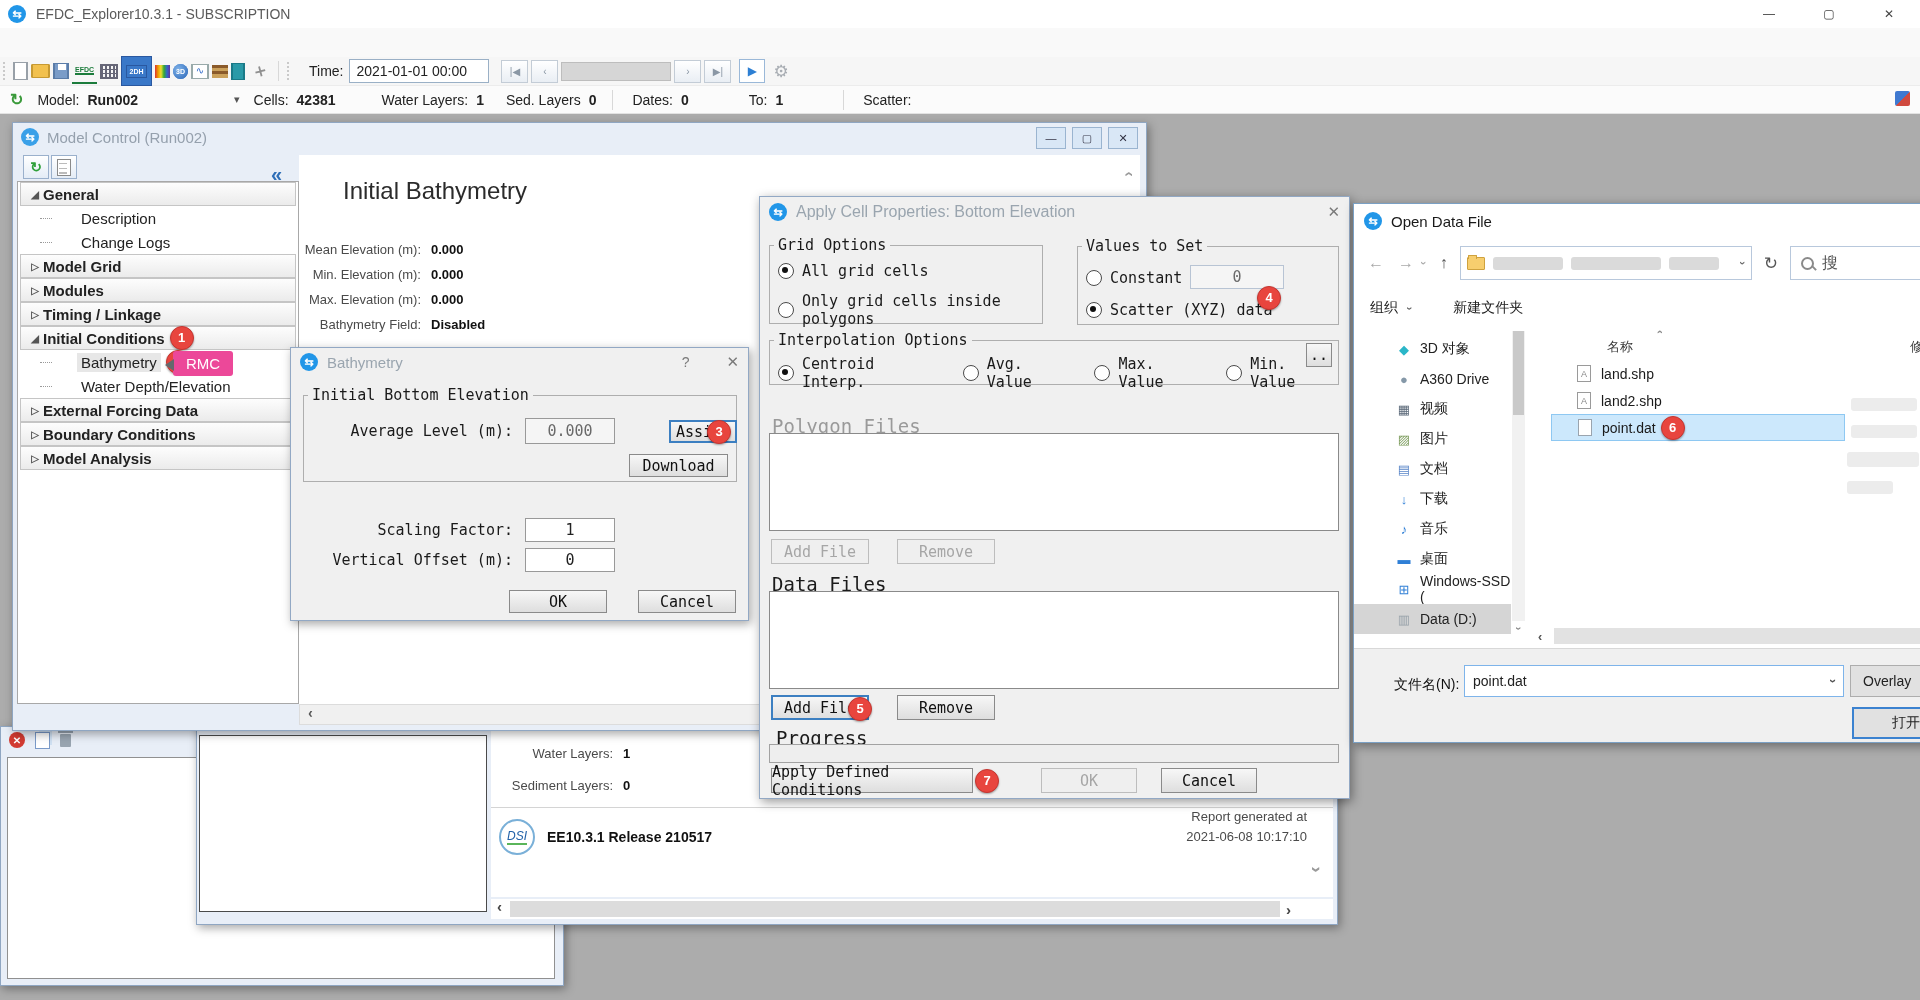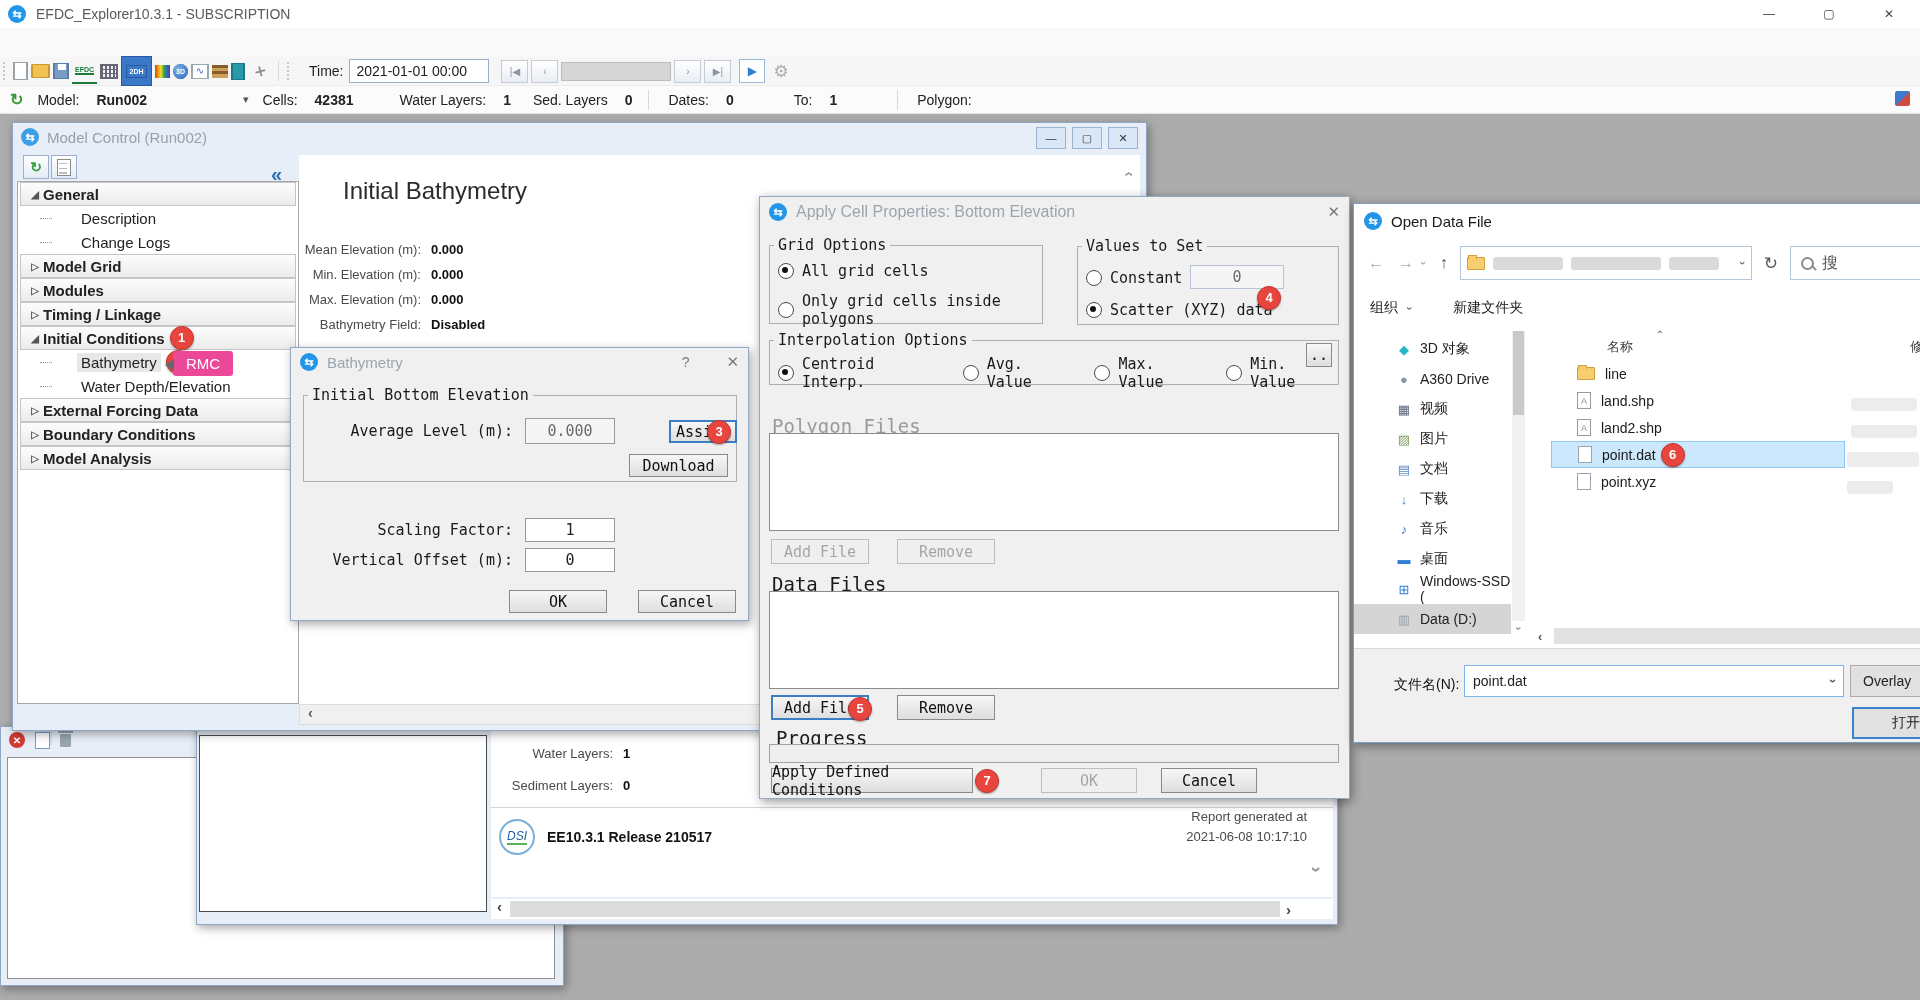--- a/index.html
+++ b/index.html
@@ -21,21 +21,21 @@
   .vsep{width:1px;height:20px;background:#d8d8d8;margin:0 5px}
   .time-lbl{font-size:14px;color:#222;margin:0 6px 0 12px}
   .time-field{width:132px;height:22px;background:#fff;border:1px solid #9ab0c6;font-size:14px;display:flex;align-items:center;padding-left:6px}
   .mbtn{width:25px;height:21px;border:1px solid #c3ccd6;background:linear-gradient(#ffffff,#e9eef4);color:#8a97a5;
         display:flex;align-items:center;justify-content:center;font-size:10px;margin-left:3px}
   .mslider{width:108px;height:17px;background:#d6d6d6;border:1px solid #bdbdbd;margin-left:3px}
   .playbtn{width:24px;height:22px;border:1px solid #9ab8d8;background:#fff;color:#2d7fd3;display:flex;align-items:center;justify-content:center;font-size:12px;margin-left:8px}
   .gear{font-size:17px;color:#a8adb3;margin-left:8px}
   #modelbar{position:absolute;left:0;top:86px;right:0;height:27px;background:#fbfbfb;display:flex;align-items:center;font-size:14px;border-bottom:1px solid #e2e2e2}
   #modelbar .fld{margin-left:14px;white-space:nowrap}
-  #modelbar .val{margin-left:17px;font-weight:bold}
+  #modelbar .val{margin-left:8px;font-weight:bold}
   .refresh-green{color:#3a9a3a;font-weight:bold;font-size:16px;margin-left:10px}
   .workspace-ic{position:absolute;right:10px;top:5px;width:15px;height:15px;border-radius:2px;
     background:linear-gradient(135deg,#3f79d0 50%,#d04a3f 50%)}
   
   .win{position:absolute;background:#e8eef7;border:1px solid #8fa6c2;box-shadow:2px 3px 9px rgba(0,0,0,.35)}
   .win-tb{height:28px;display:flex;align-items:center;padding:0 8px;gap:8px;font-size:15px;color:#95a0ad}
   .efdc-logo{width:18px;height:18px;border-radius:50%;background:#2196e8;display:inline-flex;align-items:center;justify-content:center;flex:none}
   .efdc-logo::after{content:"⇆";color:#fff;font-size:11px;font-weight:bold}
   .chv{display:inline-block;font-weight:bold;color:#8a8a8a}
   .rot-up{transform:rotate(-90deg)} .rot-down{transform:rotate(90deg)} .rot-left{transform:rotate(180deg)}
@@ -277,21 +277,21 @@
     <span class="fld" style="margin-left:46px">Water Layers:</span>
     <span class="val">1</span>
     <span class="fld" style="margin-left:22px">Sed. Layers</span>
     <span class="val">0</span>
     <span class="vsep" style="margin-left:16px"></span>
     <span class="fld">Dates:</span>
     <span class="val">0</span>
     <span class="fld" style="margin-left:60px">To:</span>
     <span class="val">1</span>
     <span class="vsep" style="margin-left:60px"></span>
-    <span class="fld">Polygon:</span>
+    <span class="fld">Scatter:</span>
     <span class="workspace-ic"></span>
   </div>
 </div>
 
 <div id="winlog" class="win">
   <div class="ltb">
     <span class="errico">✕</span>
     <span class="copyico"></span>
     <span class="trashico"></span>
   </div>
@@ -625,44 +625,34 @@
     <div class="sbar-dn">
       <span class="chv rot-down" style="font-size:10px;color:#888">›</span>
     </div>
     <div class="lsthead">
       <span class="hsort chv rot-up">›</span>
       <span class="hname">名称</span>
     </div>
     <span class="hmod">修改</span>
     <div class="files">
 
-    <div class="frow">
-        <span class="fic fi-folder"></span>
-        <span>line</span>
-
-      </div>
         <div class="frow">
         <span class="fic fi-shp">A</span>
         <span>land.shp</span>
 
       </div>
         <div class="frow">
         <span class="fic fi-shp">A</span>
         <span>land2.shp</span>
 
       </div>
         <div class="frow selected">
         <span class="fic fi-doc"></span>
         <span>point.dat</span>
         <span class="badge-inline">6</span>
-      </div>
-        <div class="frow">
-        <span class="fic fi-doc"></span>
-        <span>point.xyz</span>
-
       </div>
       </div>
     <span class="smudge-blk" style="left:497px;top:70px;width:66px;height:13px"></span>
     <span class="smudge-blk" style="left:497px;top:97px;width:66px;height:13px"></span>
     <span class="smudge-blk" style="left:493px;top:124px;width:72px;height:15px"></span>
     <span class="smudge-blk" style="left:493px;top:153px;width:46px;height:13px"></span>
     <span class="lscroll-l chv rot-left">›</span>
     <span class="ltrack"></span>
   </div>
   <div class="bottom">

